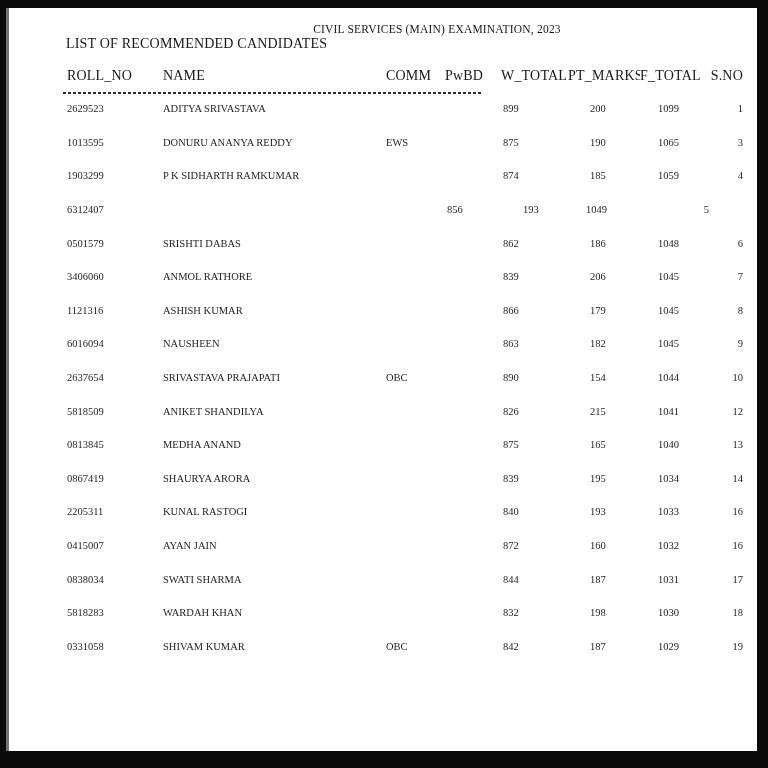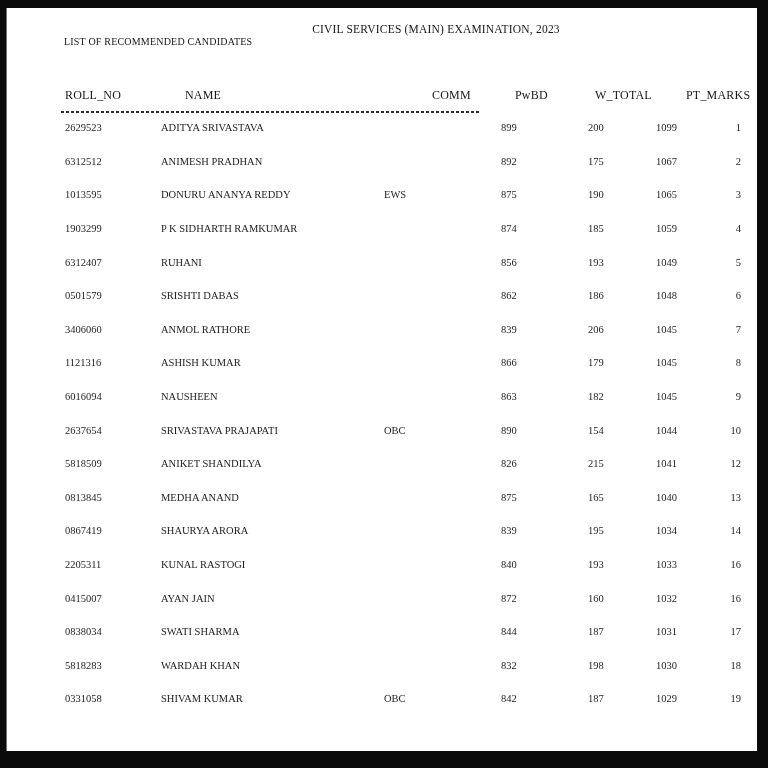--- a/index.html
+++ b/index.html
@@ -11,51 +11,50 @@
     overflow:hidden;
   }
   .frame {
     position:absolute; inset:0;
     background:#0a0a0a;
   }
   .page {
     position:absolute;
     left:6px; top:8px; right:11px; bottom:17px;
     background:#ffffff;
-    border-left:1px solid #737373;
+    border-left:3px solid #737373;
     overflow:hidden;
     color:#1c1c1c;
   }
   .title {
     margin-top:15px;
     text-align:center;
     padding-left:108px;
     font-size:11.5px;
     letter-spacing:0.2px;
     color:#161616;
   }
   .subtitle {
     margin-top:1px;
     margin-left:57px;
-    font-size:10px;
+    font-size:14px;
     letter-spacing:0.2px;
     color:#161616;
   }
   .grid-row {
     display:grid;
     grid-template-columns: 96px 223px 59px 56px 67px 72px 69px 34px;
     padding-left:58px;
     align-items:center;
   }
   .thead {
-    margin-top:41px;
-    font-size:12px;
+    margin-top:16px;
+    font-size:14px;
     letter-spacing:0.2px;
     color:#181818;
-    gap:24px;
   }
   .dash {
     margin-left:54px;
     margin-top:8px;
     width:420px;
     height:2px;
     background: repeating-linear-gradient(90deg, #2c2c2c 0px, #2c2c2c 3px, transparent 3px, transparent 5px);
   }
   .tbody { margin-top:-2px; }
   .row {
@@ -97,30 +96,20 @@
     <span class="c">2629523</span>
     <span class="c">ADITYA SRIVASTAVA</span>
     <span class="c"></span>
     <span class="c"></span>
     <span class="c c-wtotal">899</span>
     <span class="c c-pt">200</span>
     <span class="c c-ft">1099</span>
     <span class="c c-sno">1</span>
   </div>
 
-  <div class="grid-row row">
-    <span class="c">6312512</span>
-    <span class="c">ANIMESH PRADHAN</span>
-    <span class="c"></span>
-    <span class="c"></span>
-    <span class="c c-wtotal">892</span>
-    <span class="c c-pt">175</span>
-    <span class="c c-ft">1067</span>
-    <span class="c c-sno">2</span>
-  </div>
 
   <div class="grid-row row">
     <span class="c">1013595</span>
     <span class="c">DONURU ANANYA REDDY</span>
     <span class="c">EWS</span>
     <span class="c"></span>
     <span class="c c-wtotal">875</span>
     <span class="c c-pt">190</span>
     <span class="c c-ft">1065</span>
     <span class="c c-sno">3</span>
@@ -132,21 +121,20 @@
     <span class="c"></span>
     <span class="c"></span>
     <span class="c c-wtotal">874</span>
     <span class="c c-pt">185</span>
     <span class="c c-ft">1059</span>
     <span class="c c-sno">4</span>
   </div>
 
   <div class="grid-row row">
     <span class="c">6312407</span>
-    <span class="c">RUHANI</span>
     <span class="c"></span>
     <span class="c"></span>
     <span class="c c-wtotal">856</span>
     <span class="c c-pt">193</span>
     <span class="c c-ft">1049</span>
     <span class="c c-sno">5</span>
   </div>
 
   <div class="grid-row row">
     <span class="c">0501579</span>

